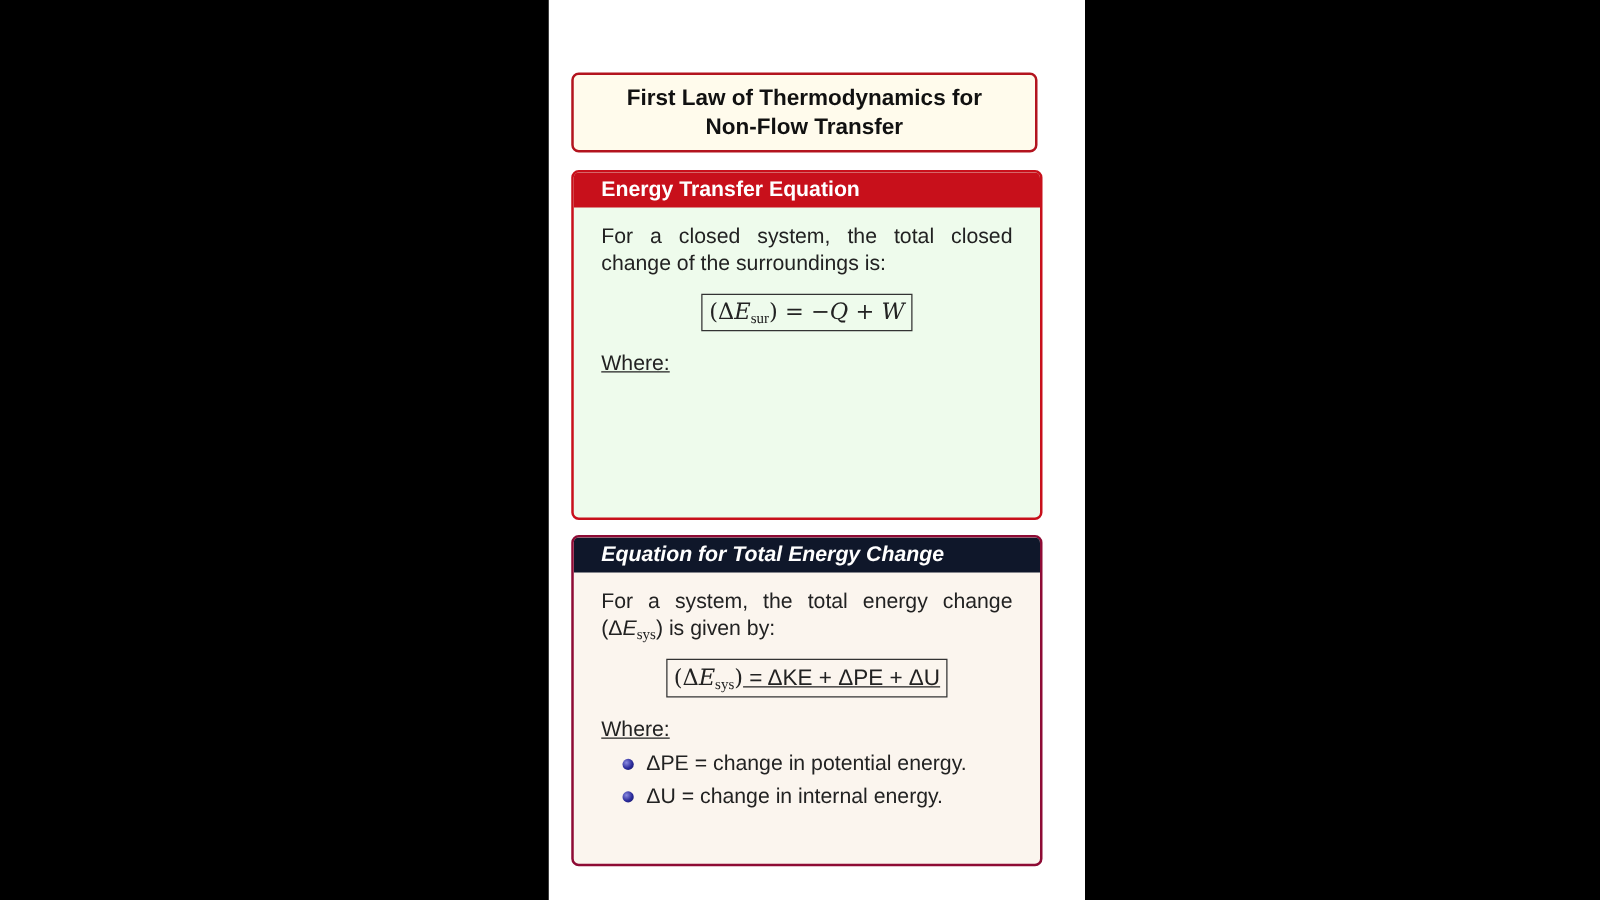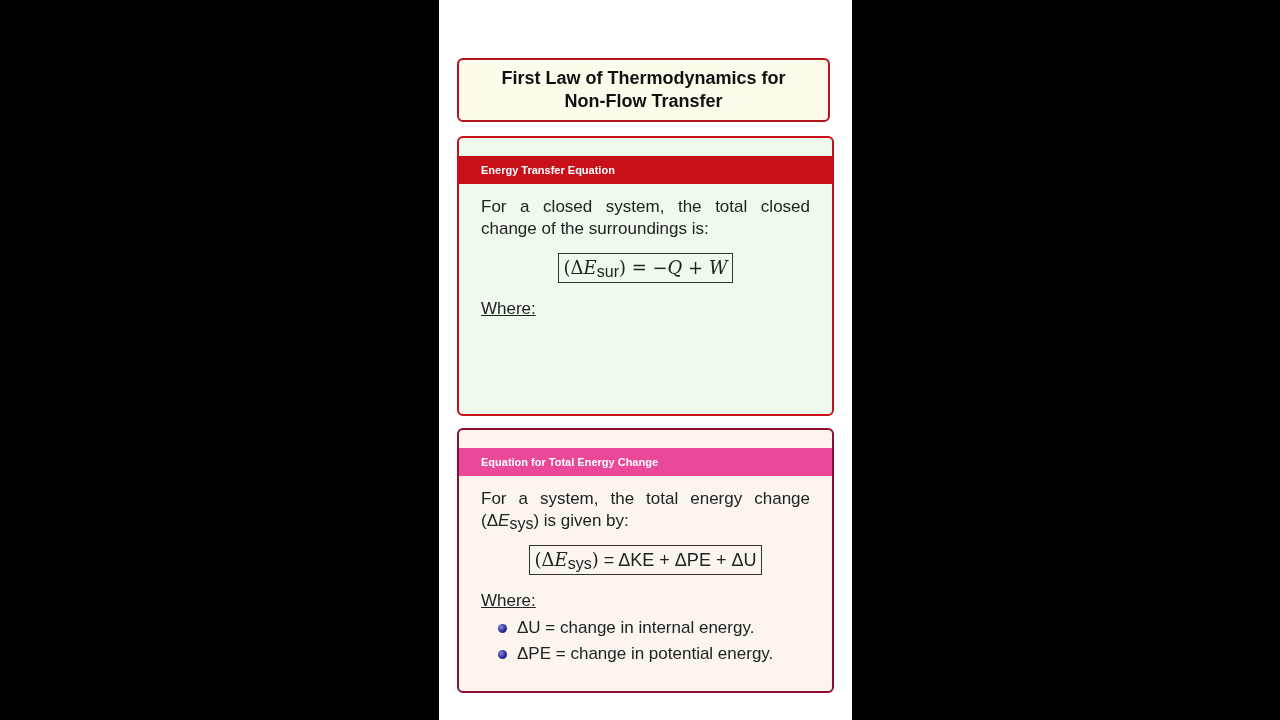--- a/index.html
+++ b/index.html
@@ -11,20 +11,21 @@
       overflow: hidden;
       font-family: "Liberation Sans", "DejaVu Sans", sans-serif;
     }
     .page {
       position: absolute;
       left: 439px;
       top: 0;
       width: 413px;
       height: 720px;
       background: #ffffff;
+      padding-left: 16px;
     }
     .title-box {
       position: absolute;
       left: 18px;
       top: 58px;
       width: 373px;
       height: 64px;
       border: 2px solid #b3141e;
       border-radius: 6px;
       background: #fffbec;
@@ -61,25 +62,24 @@
       height: 265px;
       border-color: #8e0b35;
       background: #fbf5ee;
     }
     .block-header {
       height: 28px;
       line-height: 28px;
       padding-left: 22px;
       color: #ffffff;
       font-weight: bold;
-      font-size: 11px;
-      margin-top: 18px;
+      font-size: 17px;
     }
     .block-1 .block-header { background: #c8101b; }
-    .block-2 .block-header { background: #ec4899; }
+    .block-2 .block-header { background: #0f172a; font-style: italic; }
     .block-body {
       padding: 12px 22px 0 22px;
       color: #222;
       font-size: 17px;
       line-height: 22px;
     }
     .justified {
       text-align: justify;
       text-align-last: left;
     }
@@ -90,23 +90,23 @@
     }
     .eq-box {
       display: inline-block;
       border: 1px solid #333;
       padding: 2px 5px;
       font-size: 18px;
       line-height: 24px;
       color: #222;
       font-family: "DejaVu Serif", "Liberation Serif", serif;
     }
-    .eq-box .sf { font-family: "Liberation Sans", sans-serif; }
+    .eq-box .sf { font-family: "Liberation Sans", sans-serif; text-decoration: underline; }
     .it { font-style: italic; }
-    sub { font-size: 16px; font-style: normal; vertical-align: -3px; line-height: 0; font-family: Liberation Sans, sans-serif; }
+    sub { font-size: 12px; font-style: normal; vertical-align: -3px; line-height: 0; font-family: Liberation Serif, serif; }
     .where { margin-bottom: 5px; text-decoration: underline; }
     ul.items {
       list-style: none;
       margin: 0;
       padding: 0 0 0 17px;
     }
     ul.items li {
       position: relative;
       padding-left: 19px;
       margin-bottom: 4px;
@@ -151,23 +151,23 @@
     <div class="block-header">Equation for Total Energy Change</div>
     <div class="block-body">
       <div class="justified"><span>For a system, the total energy change (Δ</span><span class="it">E</span><sub>sys</sub><span>) is given by:</span></div>
       <div class="eq-wrap">
         <span class="eq-box"><span>(Δ</span><span class="it">E</span><sub>sys</sub><span>)</span><span class="sf"> = ΔKE + ΔPE + ΔU</span></span>
       </div>
       <div class="where">Where:</div>
       <ul class="items">
         <li>
           <span class="bullet"></span>
-          <span>ΔU</span><span> = change in internal energy.</span>
+          <span>ΔPE</span><span> = change in potential energy.</span>
         </li>
         <li>
           <span class="bullet"></span>
-          <span>ΔPE</span><span> = change in potential energy.</span>
+          <span>ΔU</span><span> = change in internal energy.</span>
         </li>
       </ul>
     </div>
   </div>
 
 </div>
 
 </body></html>

